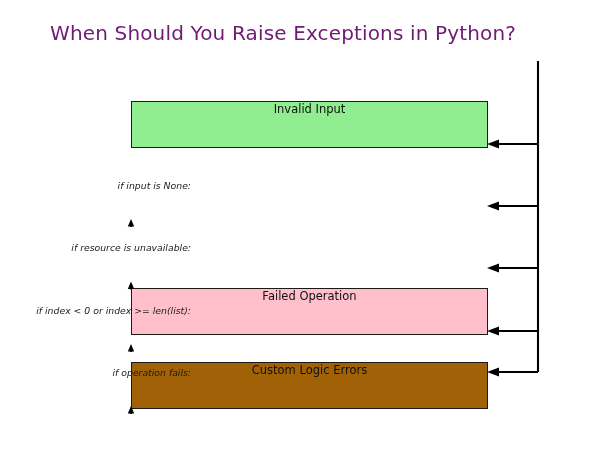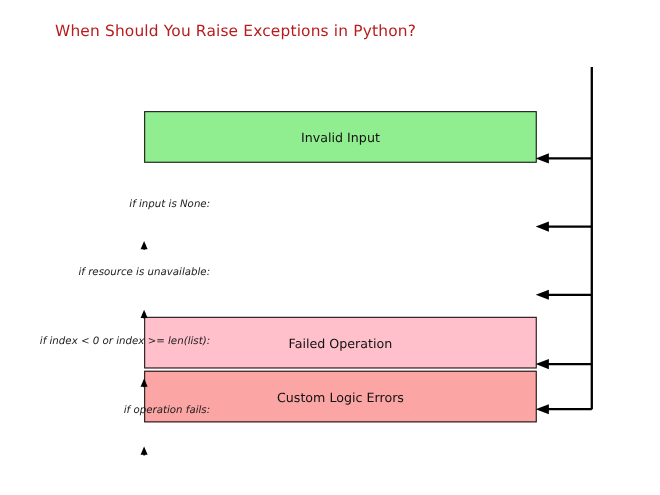--- a/index.html
+++ b/index.html
@@ -16,34 +16,33 @@
   #canvas {
     position: relative;
     width: 600px;
     height: 450px;
     background: #ffffff;
   }
   .title {
     position: absolute;
     left: 50px;
     top: 21px;
-    font-size: 14px;
-    color: #b91c1c;
+    font-size: 20px;
+    color: #701a75;
     letter-spacing: 0.15px;
     white-space: nowrap;
   }
   .node {
     position: absolute;
     left: 131px;
     width: 357px;
     height: 47px;
     box-sizing: border-box;
     border: 1.6px solid #1a1a1a;
     display: flex;
-    align-items: center;
     justify-content: center;
     z-index: 3;
   }
   .node-label {
     font-size: 11.5px;
     color: #111111;
     white-space: nowrap;
   }
   .edge-label {
     position: absolute;
@@ -96,21 +95,21 @@
   <div class="node" style="top:101px; background:#90ee90;">
     <span class="node-label">Invalid Input</span>
   </div>
 
 
 
   <div class="node" style="top:288px; background:#ffc0cb;">
     <span class="node-label">Failed Operation</span>
   </div>
 
-  <div class="node" style="top:337px; background:#fca5a5;">
+  <div class="node" style="top:362px; background:#a16207;">
     <span class="node-label">Custom Logic Errors</span>
   </div>
 
   <div class="edge-label" style="left:-49px; top:180px;">if input is None:</div>
 
   <div class="edge-label" style="left:-49px; top:242px;">if resource is unavailable:</div>
 
   <div class="edge-label" style="left:-49px; top:305px;">if index &lt; 0 or index &gt;= len(list):</div>
 
   <div class="edge-label" style="left:-49px; top:367px;">if operation fails:</div>

